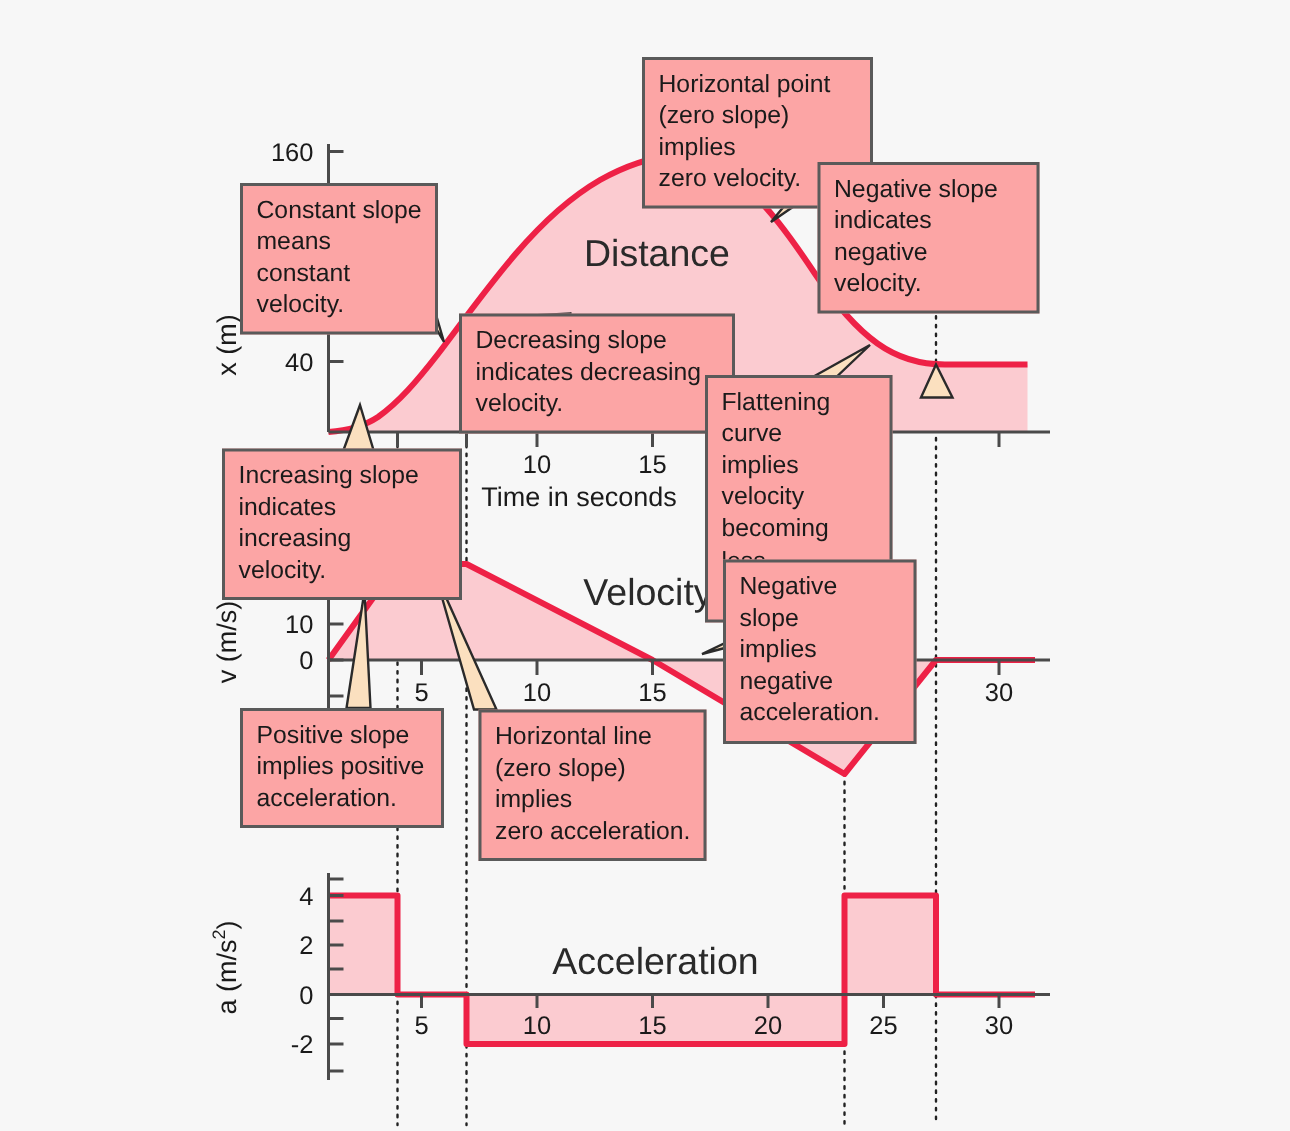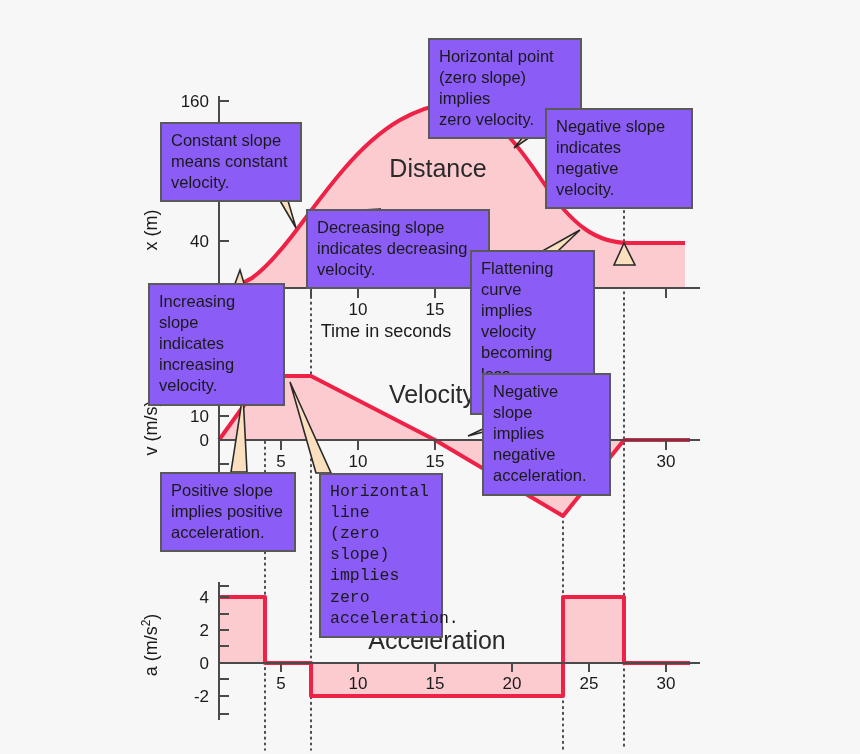--- a/index.html
+++ b/index.html
@@ -21,21 +21,21 @@
   .fill{fill:#fbcbd0;stroke:none;}
 
   .tlabel{font-family:"Liberation Sans",sans-serif;font-size:17px;fill:#1a1a1a;}
   .tlabel.mid{text-anchor:middle;}
   .tlabel.end{text-anchor:end;}
   .axtitle{font-family:"Liberation Sans",sans-serif;font-size:18px;fill:#1a1a1a;}
   .bigname{font-family:"Liberation Sans",sans-serif;font-size:25px;fill:#2a2a2a;text-anchor:middle;}
 
   .callout{
     position:absolute;
-    background:#8b5cf6;
+    background:#fca5a5;
     border:2px solid #5a5a5a;
     color:#1a1a1a;
     font-size:16.5px;
     line-height:1.28;
     padding:6px 8px 7px 9px;
     box-sizing:border-box;
     white-space:pre-line;
     z-index:30;
   }
   .ptr{position:absolute;z-index:29;overflow:visible;}
@@ -210,21 +210,21 @@
       <path class="ptr" d="M322,212 L349,215 L381,209 Z" fill="#fbe0bf" stroke="#2a2a2a" stroke-width="1.6"></path>
       <path class="ptr" d="M580,230 L512,268 L540,268 Z" fill="#fbe0bf" stroke="#2a2a2a" stroke-width="1.6"></path>
       <path class="ptr" d="M624,243 L614,265 L635,265 Z" fill="#fbe0bf" stroke="#2a2a2a" stroke-width="1.6"></path>
       <path class="ptr" d="M240,270 L229,300 L249,300 Z" fill="#fbe0bf" stroke="#2a2a2a" stroke-width="1.6"></path>
       <path class="ptr" d="M243,394 L231,472 L247,472 Z" fill="#fbe0bf" stroke="#2a2a2a" stroke-width="1.6"></path>
       <path class="ptr" d="M290,382 L316,473 L331,473 Z" fill="#fbe0bf" stroke="#2a2a2a" stroke-width="1.6"></path>
       <path class="ptr" d="M468,436 L489,426 L506,426 Z" fill="#fbe0bf" stroke="#2a2a2a" stroke-width="1.6"></path>
     </g>
   </svg>
 
-  <div class="callout" style="left:160px;top:122px;width:142px;">Constant slope
+  <div class="callout" style="left:160px;top:122px;width:132px;">Constant slope
 means constant
 velocity.</div>
 
   <div class="callout" style="left:428px;top:38px;width:154px;">Horizontal point
 (zero slope) implies
 zero velocity.</div>
 
   <div class="callout" style="left:545px;top:108px;width:148px;">Negative slope
 indicates negative
 velocity.</div>
@@ -232,29 +232,29 @@
   <div class="callout" style="left:306px;top:209px;width:184px;">Decreasing slope
 indicates decreasing
 velocity.</div>
 
   <div class="callout" style="left:470px;top:250px;width:125px;">Flattening curve
 implies velocity
 becoming less
 negative.</div>
 
 
-  <div class="callout" style="left:148px;top:283px;width:137px;">Increasing slope
+  <div class="callout" style="left:148px;top:299px;width:160px;">Increasing slope
 indicates increasing
 velocity.</div>
 
   <div class="callout" style="left:160px;top:472px;width:136px;">Positive slope
 implies positive
 acceleration.</div>
 
-  <div class="callout" style="left:319px;top:473px;width:124px;font-family:Liberation Mono, monospace;">Horizontal line
+  <div class="callout" style="left:319px;top:473px;width:152px;">Horizontal line
 (zero slope) implies
 zero acceleration.</div>
 
   <div class="callout" style="left:482px;top:373px;width:129px;">Negative slope
 implies negative
 acceleration.</div>
 
 </div>
 
 </body></html>

